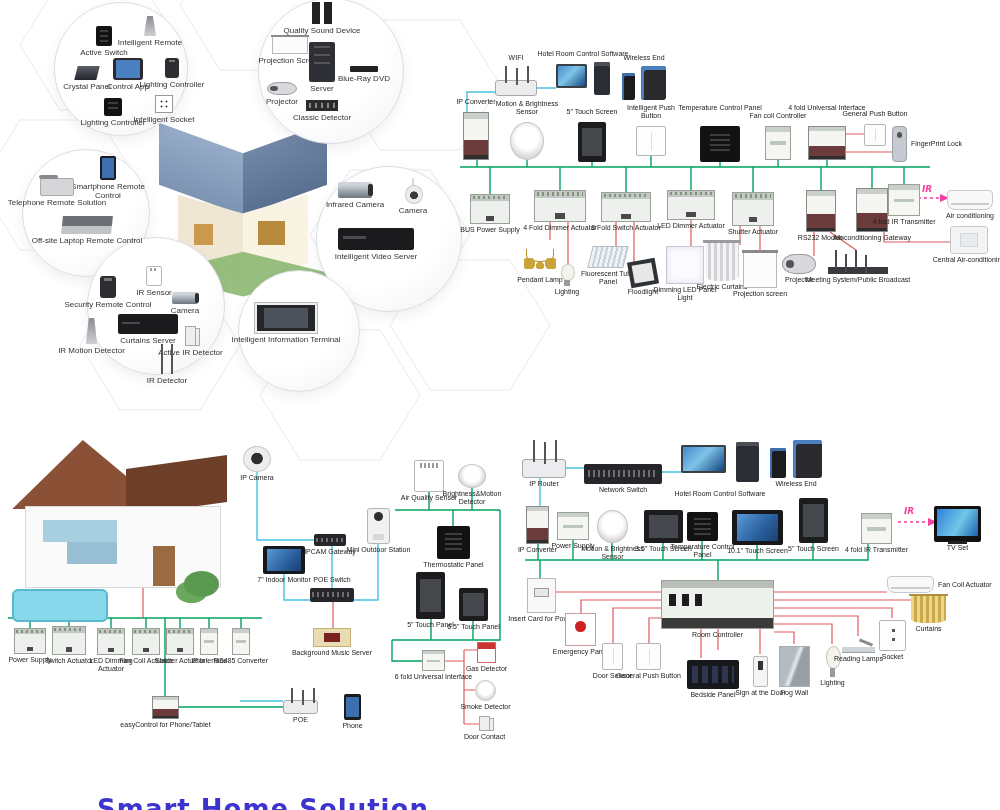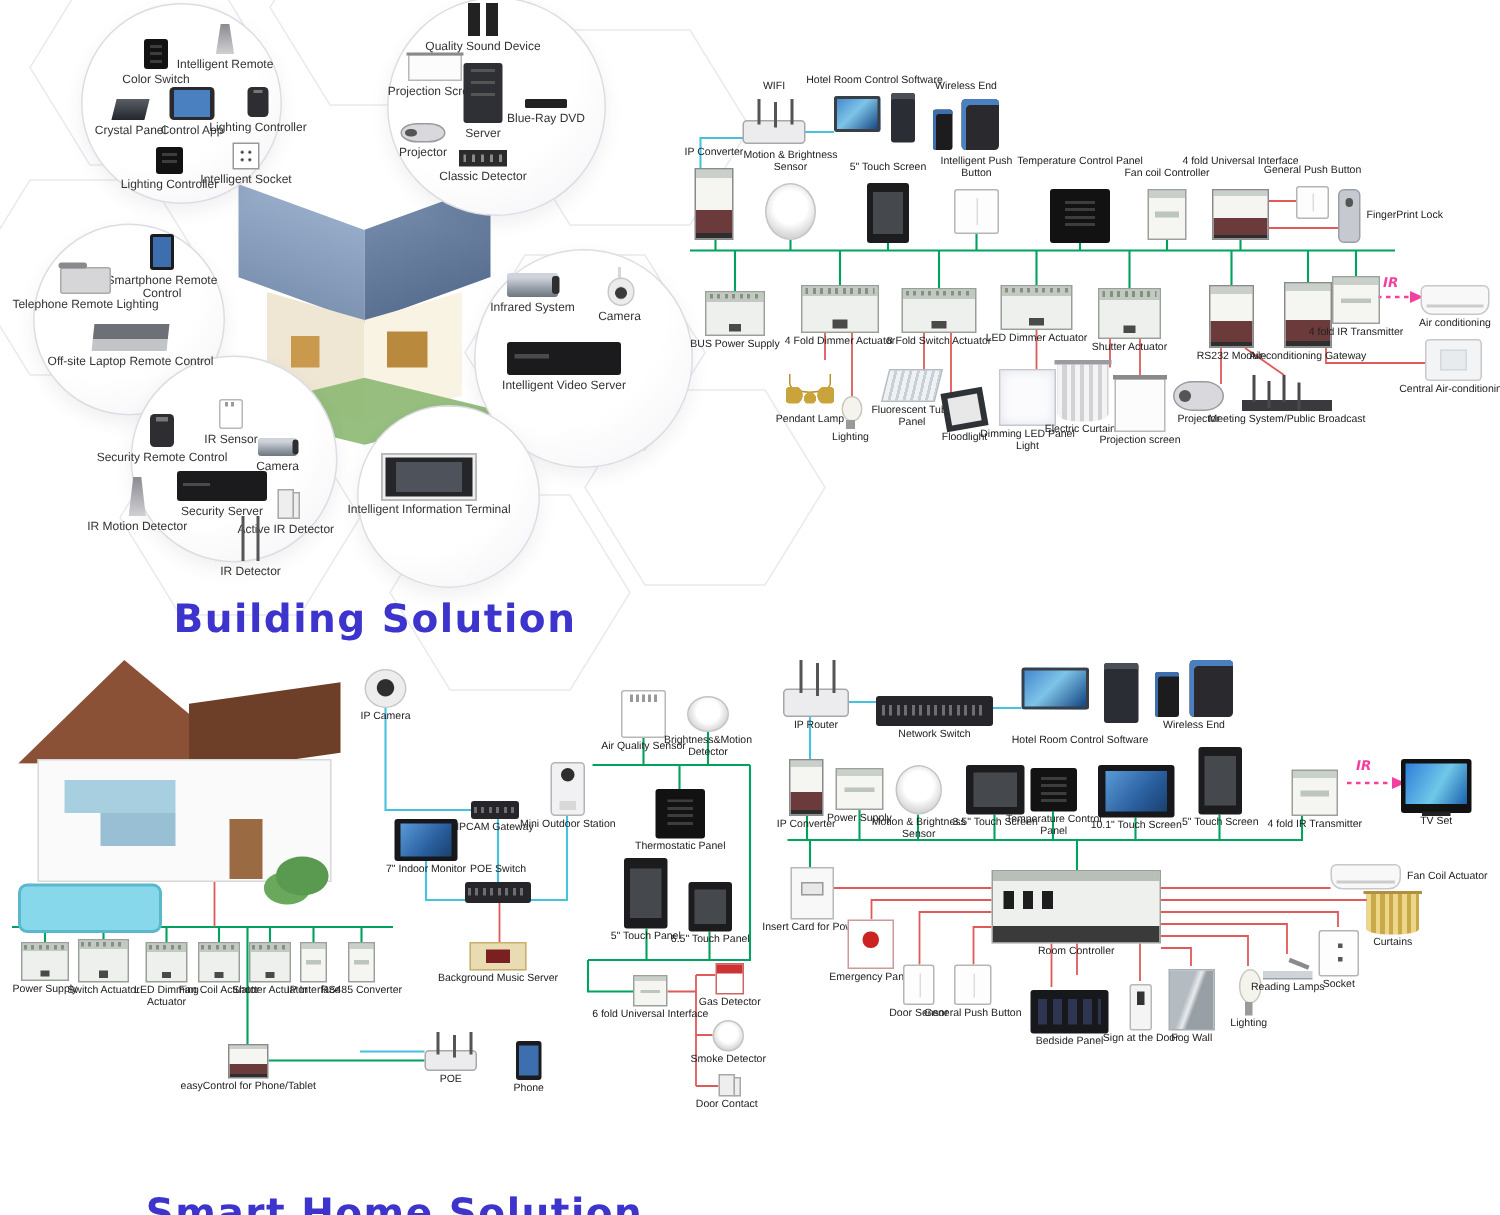--- a/index.html
+++ b/index.html
@@ -233,21 +233,21 @@
   </div>
 
   <div id="layer-building" class="sec-building">
       <div class="bubble" style="left: 54px; top: 2px; width: 132px; height: 132px;"></div>
       <div class="bubble" style="left: 258px; top: -2px; width: 144px; height: 144px;"></div>
       <div class="bubble" style="left: 22px; top: 149px; width: 126px; height: 126px;"></div>
       <div class="bubble" style="left: 87px; top: 237px; width: 136px; height: 136px;"></div>
       <div class="bubble" style="left: 316px; top: 166px; width: 144px; height: 144px;"></div>
       <div class="bubble" style="left: 238px; top: 270px; width: 120px; height: 120px;"></div>
       <div class="dev i-panel-dark" style="left: 96px; top: 26px; width: 16px; height: 20px;"></div>
-      <div class="lbl" style="left: 72px; top: 48px; width: 64px;">Color Switch</div>
+      <div class="lbl" style="left: 72px; top: 48px; width: 64px;">Active Switch</div>
       <div class="dev i-cone" style="left: 142px; top: 16px; width: 16px; height: 20px;"></div>
       <div class="lbl" style="left: 102px; top: 38px; width: 96px;">Intelligent Remote</div>
       <div class="dev i-crystal" style="left: 76px; top: 66px; width: 22px; height: 14px;"></div>
       <div class="lbl" style="left: 54px; top: 82px; width: 66px;">Crystal Panel</div>
       <div class="dev i-tablet" style="left: 113px; top: 58px; width: 30px; height: 22px;"></div>
       <div class="lbl" style="left: 91px; top: 82px; width: 74px;">Control App</div>
       <div class="dev i-remote" style="left: 165px; top: 58px; width: 14px; height: 20px;"></div>
       <div class="lbl" style="left: 137px; top: 80px; width: 70px;">Lighting Controller</div>
       <div class="dev i-panel-dark" style="left: 104px; top: 98px; width: 18px; height: 18px;"></div>
       <div class="lbl" style="left: 74px; top: 118px; width: 78px;">Lighting Controller</div>
@@ -261,39 +261,39 @@
       <div class="lbl" style="left: 287px; top: 84px; width: 70px;">Server</div>
       <div class="dev i-bar" style="left: 350px; top: 66px; width: 28px; height: 6px;"></div>
       <div class="lbl" style="left: 331px; top: 74px; width: 66px;">Blue-Ray DVD</div>
       <div class="dev i-projector" style="left: 267px; top: 82px; width: 30px; height: 13px;"></div>
       <div class="lbl" style="left: 245px; top: 97px; width: 74px;">Projector</div>
       <div class="dev i-amp" style="left: 306px; top: 100px; width: 32px; height: 11px;"></div>
       <div class="lbl" style="left: 282px; top: 113px; width: 80px;">Classic Detector</div>
       <div class="dev i-phone" style="left: 100px; top: 156px; width: 16px; height: 24px;"></div>
       <div class="lbl" style="left: 69px; top: 182px; width: 78px;">Smartphone Remote Control</div>
       <div class="dev i-tel" style="left: 40px; top: 178px; width: 34px; height: 18px;"></div>
-      <div class="lbl" style="left: 3px; top: 198px; width: 108px;">Telephone Remote Lighting</div>
+      <div class="lbl" style="left: 3px; top: 198px; width: 108px;">Telephone Remote Solution</div>
       <div class="dev i-laptop" style="left: 62px; top: 216px; width: 50px; height: 18px;"></div>
       <div class="lbl" style="left: 25px; top: 236px; width: 124px;">Off-site Laptop Remote Control</div>
       <div class="dev i-aq" style="left: 146px; top: 266px; width: 16px; height: 20px;"></div>
       <div class="lbl" style="left: 122px; top: 288px; width: 64px;">IR Sensor</div>
       <div class="dev i-bullet" style="left: 172px; top: 292px; width: 26px; height: 12px;"></div>
       <div class="lbl" style="left: 150px; top: 306px; width: 70px;">Camera</div>
       <div class="dev i-remote" style="left: 100px; top: 276px; width: 16px; height: 22px;"></div>
       <div class="lbl" style="left: 58px; top: 300px; width: 100px;">Security Remote Control</div>
       <div class="dev i-blacksrv" style="left: 118px; top: 314px; width: 60px; height: 20px;"></div>
-      <div class="lbl" style="left: 96px; top: 336px; width: 104px;">Security Server</div>
+      <div class="lbl" style="left: 96px; top: 336px; width: 104px;">Curtains Server</div>
       <div class="dev i-cone" style="left: 84px; top: 318px; width: 15px; height: 26px;"></div>
       <div class="lbl" style="left: 48.5px; top: 346px; width: 86px;">IR Motion Detector</div>
       <div class="dev i-doorct" style="left: 185px; top: 326px; width: 11px; height: 20px;"></div>
       <div class="lbl" style="left: 147.5px; top: 348px; width: 86px;">Active IR Detector</div>
       <div class="dev i-poles" style="left: 156px; top: 344px; width: 22px; height: 30px;"></div>
       <div class="lbl" style="left: 134px; top: 376px; width: 66px;">IR Detector</div>
       <div class="dev i-bullet" style="left: 338px; top: 182px; width: 34px; height: 16px;"></div>
-      <div class="lbl" style="left: 317px; top: 200px; width: 76px;">Infrared System</div>
+      <div class="lbl" style="left: 317px; top: 200px; width: 76px;">Infrared Camera</div>
       <div class="dev i-ptz" style="left: 402px; top: 178px; width: 22px; height: 26px;"></div>
       <div class="lbl" style="left: 380px; top: 206px; width: 66px;">Camera</div>
       <div class="dev i-blacksrv" style="left: 338px; top: 228px; width: 76px; height: 22px;"></div>
       <div class="lbl" style="left: 320px; top: 252px; width: 112px;">Intelligent Video Server</div>
       <div class="dev i-terminal" style="left: 255px; top: 303px; width: 62px; height: 30px;"></div>
       <div class="lbl" style="left: 223px; top: 335px; width: 126px;">Intelligent Information Terminal</div>
     </div>
   <div id="layer-office">
       <div class="dev i-router" style="left: 495px; top: 66px; width: 42px; height: 30px;"></div>
       <div class="lbl" style="left: 473px; top: 54px; width: 86px;">WIFI</div>
@@ -461,15 +461,14 @@
       <div class="lbl" style="left: 857px; top: 653px; width: 71px;">Socket</div>
       <div class="dev i-curtain" style="left: 911px; top: 596px; width: 35px; height: 27px;"></div>
       <div class="lbl" style="left: 889px; top: 625px; width: 79px;">Curtains</div>
       <div class="dev i-acsplit" style="left: 887px; top: 576px; width: 47px; height: 17px;"></div>
       <div class="lbl" style="left: 938px; top: 580.5px; width: 70px; text-align: left;">Fan Coil Actuator</div>
     </div>
 
   <div class="irtag" style="left:922px;top:184px">IR</div>
   <div class="irtag" style="left:904px;top:506px">IR</div>
 
-  <div class="title" style="left:250px;top:398px">Building Solution</div>
   <div class="title" style="left:263px;top:794px">Smart Home Solution</div>
 </div>
 
 </body></html>

